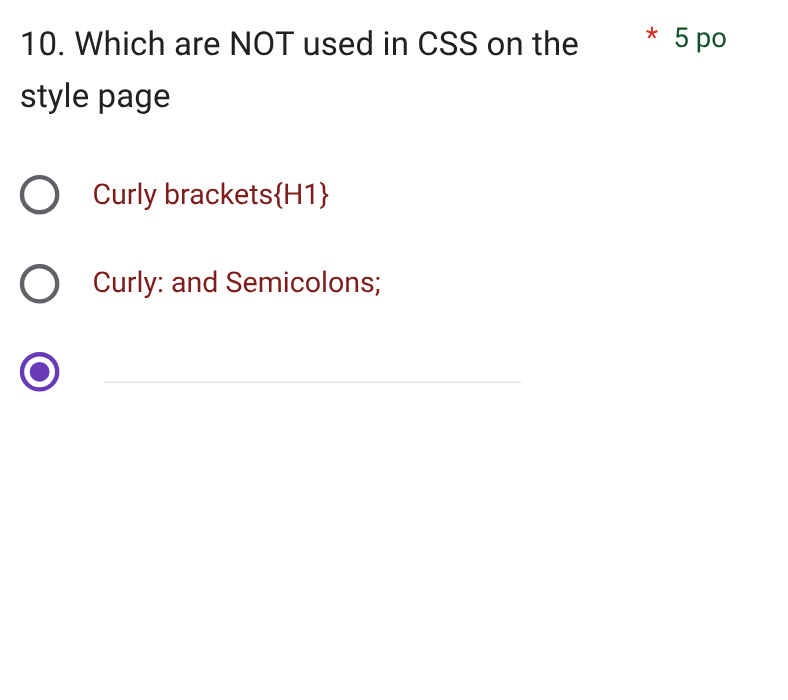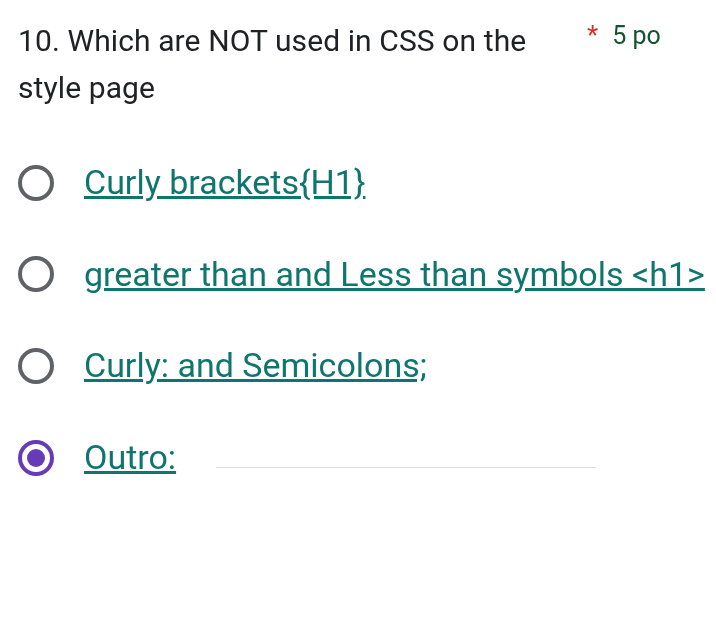--- a/index.html
+++ b/index.html
@@ -71,24 +71,23 @@
       border-color: #673ab7;
     }
     .radio.selected::after {
       content: '';
       width: 18px;
       height: 18px;
       border-radius: 50%;
       background: #673ab7;
     }
     .option-label {
-      font-size: 34px;
-      color: #0f766e;
+      font-size: 26px;
+      color: #7f1d1d;
       line-height: 1.4;
-      text-decoration: underline;
     }
     .other-row {
       display: flex;
       align-items: center;
       gap: 30px;
     }
     .other-input-line {
       border-bottom: 1px solid #dadce0;
       width: 380px;
       height: 1px;
@@ -107,29 +106,24 @@
   <span class="points">5 po</span>
 </div>
 
 <div class="options">
 
   <div class="option-row">
     <div class="radio"></div>
     <div class="option-label">Curly brackets{H1}</div>
   </div>
 
-  <div class="option-row">
-    <div class="radio"></div>
-    <div class="option-label">greater than and Less than symbols &lt;h1&gt;</div>
-  </div>
 
   <div class="option-row">
     <div class="radio"></div>
     <div class="option-label">Curly: and Semicolons;</div>
   </div>
 
   <div class="option-row other-row">
     <div class="radio selected"></div>
-    <div class="option-label">Outro:</div>
     <div class="other-input-line"></div>
   </div>
 
 </div>
 
 </body></html>

